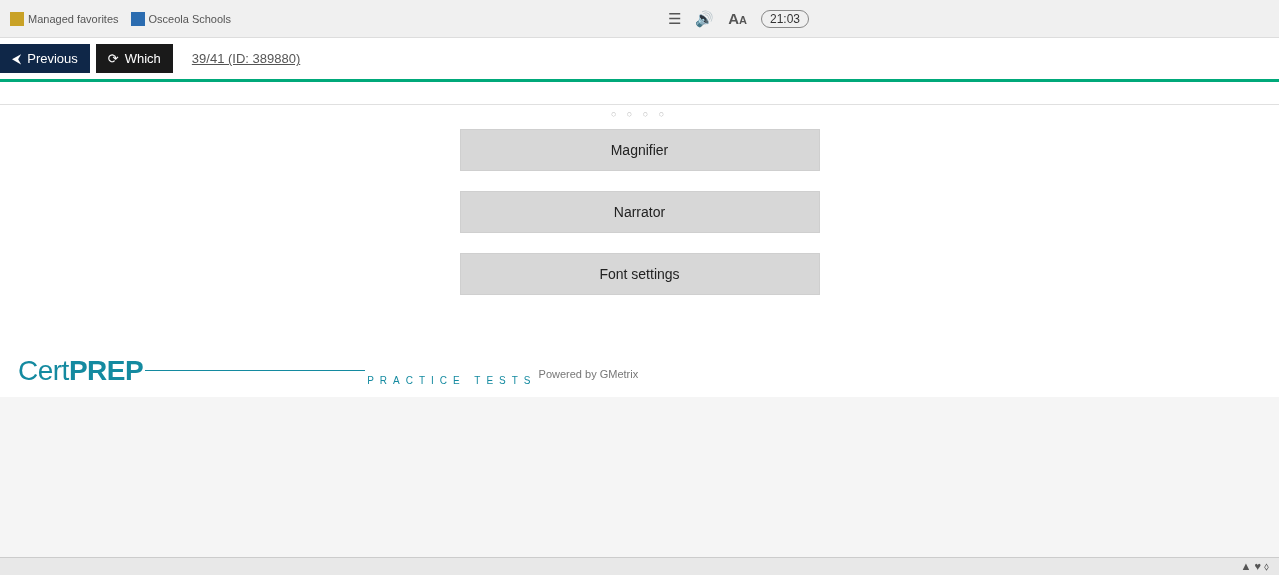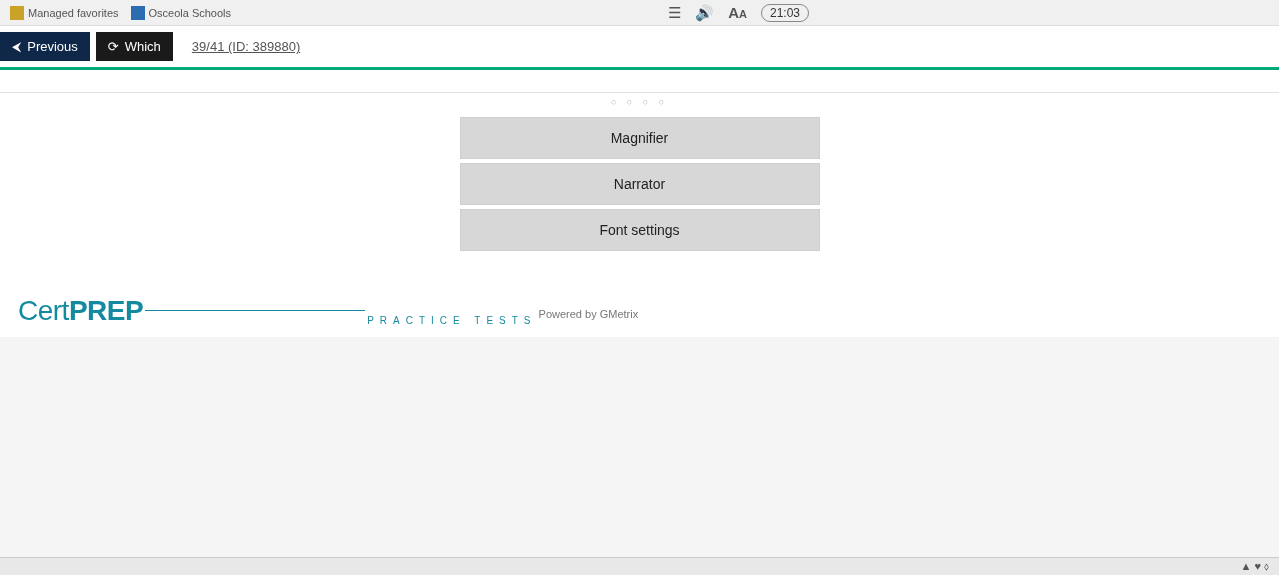--- a/index.html
+++ b/index.html
@@ -8,21 +8,21 @@
       box-sizing: border-box;
       font-family: "Segoe UI", Arial, sans-serif;
     }
     body {
       background: #f5f5f5;
       width: 1279px;
       height: 575px;
       overflow: hidden;
     }
     .browser-topbar {
-      height: 26px;
+      height: 38px;
       background: #f0f0f0;
       display: flex;
       align-items: center;
       padding: 0 10px;
       font-size: 11px;
       color: #555;
       border-bottom: 1px solid #ddd;
       gap: 12px;
     }
     .fav-item {
@@ -115,21 +115,21 @@
       margin-bottom: 6px;
       height: 14px;
     }
     .answer-opt {
       width: 360px;
       background: #d7d7d7;
       color: #222;
       text-align: center;
       padding: 12px 0;
       font-size: 14px;
-      margin-bottom: 4px;
+      margin-bottom: 20px;
       cursor: pointer;
       border: 1px solid #cfcfcf;
     }
     .footer {
       margin-top: 40px;
       display: flex;
       flex-direction: row;
       align-items: center;
       gap: 2px;
     }

